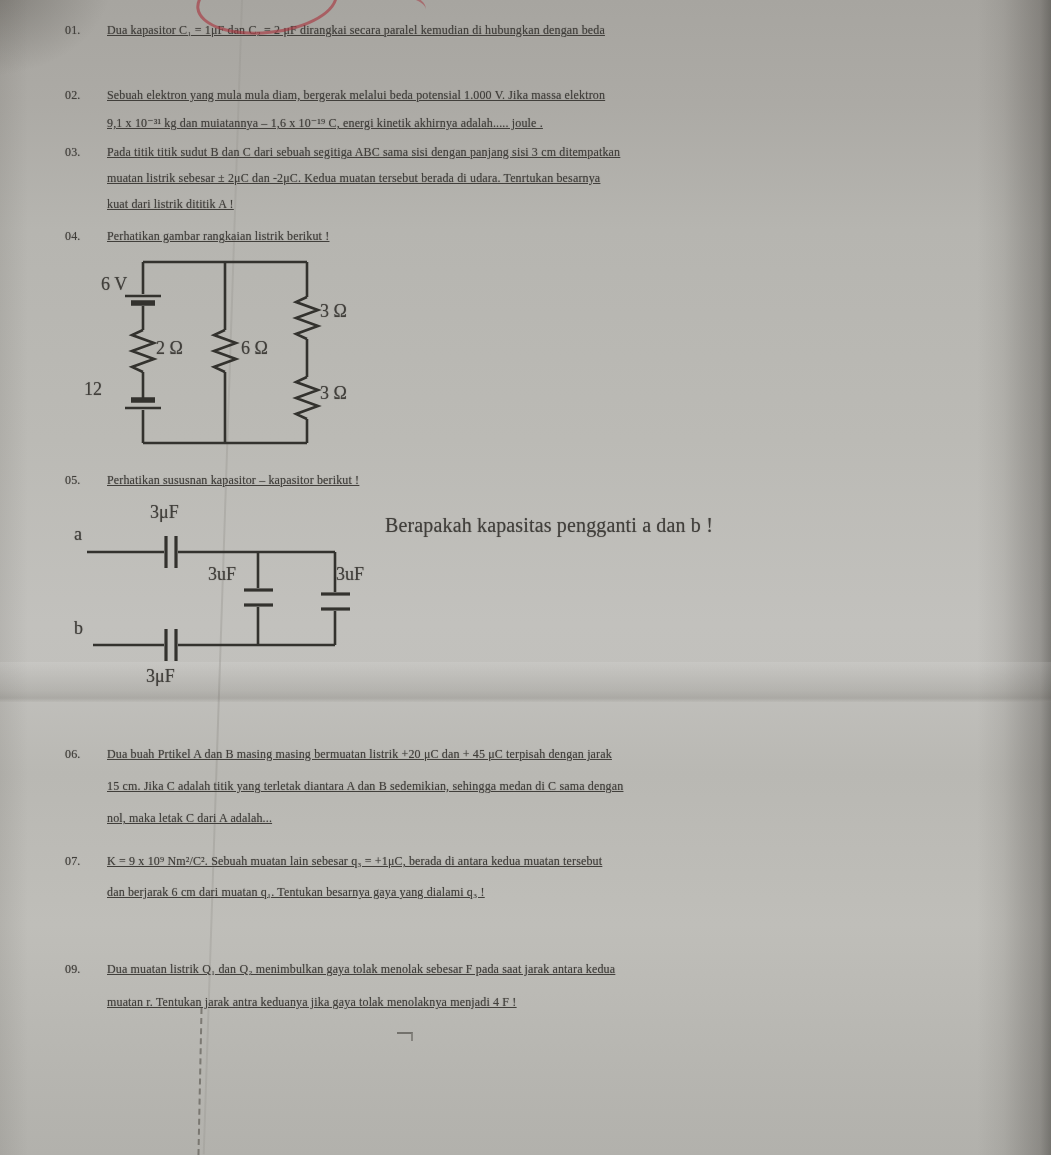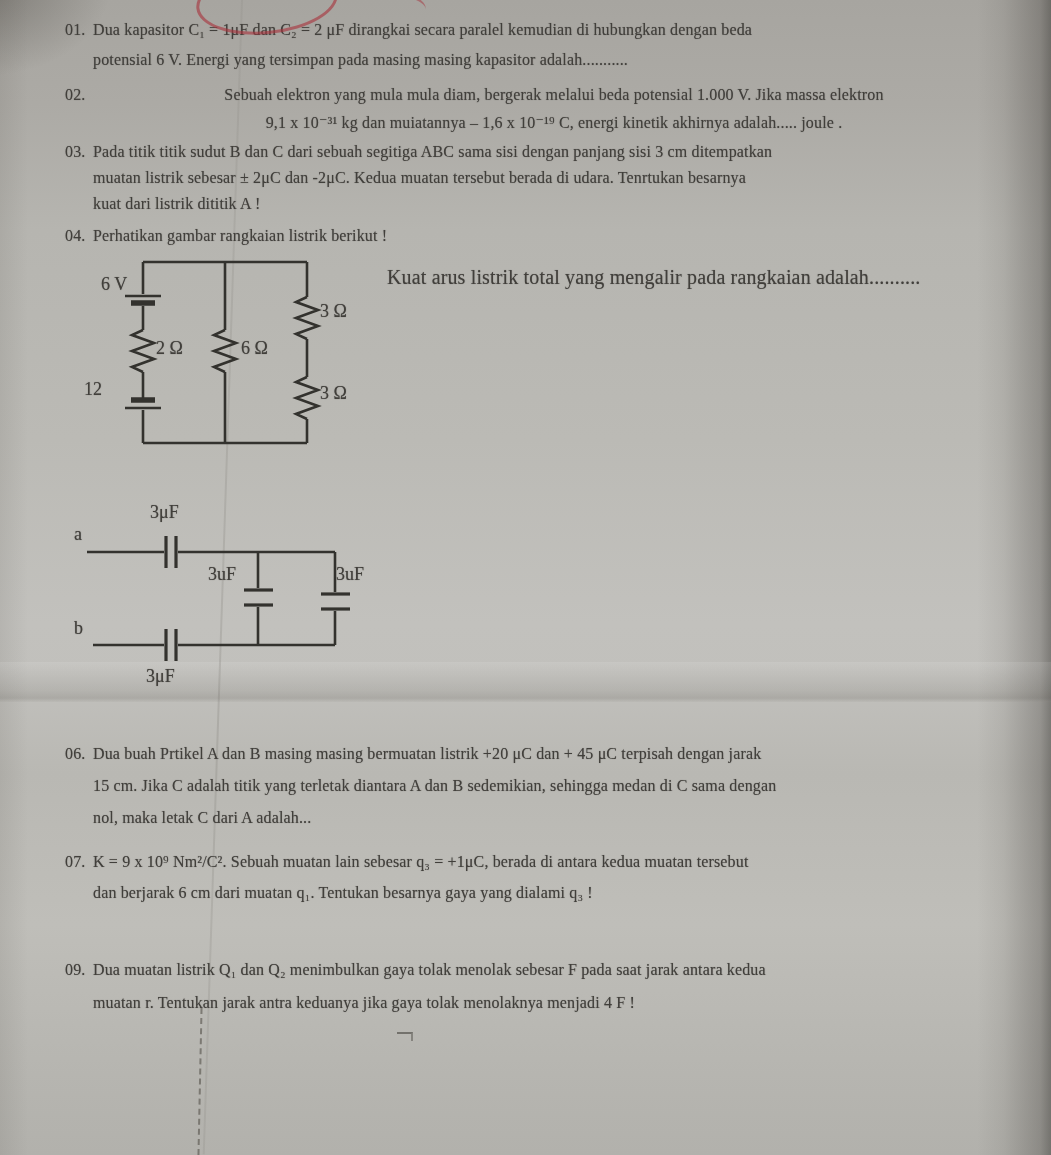--- a/index.html
+++ b/index.html
@@ -10,24 +10,24 @@
     overflow:hidden;
     font-family:"Liberation Serif","DejaVu Serif",serif;
     color:#413f3b;
     background:
       radial-gradient(180px 130px at -15px -15px, rgba(58,54,48,.38), transparent 70%),
       linear-gradient(90deg, rgba(90,86,80,.12) 0px, transparent 28px),
       linear-gradient(90deg, transparent 0%, transparent 93%, rgba(80,76,70,.10) 95.5%, rgba(52,48,44,.30) 99%, rgba(40,38,34,.45) 100%),
       linear-gradient(180deg,#a7a5a0 0%,#acaaa5 9%,#b6b5b0 20%,#bbbab5 38%,#c2c1bd 54%,#c1c0bc 59%,#b9b8b3 67%,#bfbeb9 80%,#b6b5b0 93%,#b2b1ac 100%);
   }
   .content{position:absolute;inset:0;filter:blur(.3px);}
-  .prob{position:absolute;left:65px;width:950px;font-size:16px;
+  .prob{position:absolute;left:65px;width:950px;font-size:12px;
         text-shadow:0 0 1px rgba(64,62,58,.55);letter-spacing:.15px;}
   .prob .num{position:absolute;left:0;top:0;}
-  .prob .line{margin-left:28px;white-space:nowrap;}
+  .prob .line{margin-left:42px;white-space:nowrap;text-decoration:underline;}
   .sidetext{position:absolute;font-size:20px;white-space:nowrap;
         text-shadow:0 0 1px rgba(64,62,58,.55);letter-spacing:.15px;}
   .dlabel{position:absolute;font-size:18px;white-space:nowrap;
         text-shadow:0 0 1px rgba(54,52,48,.6);}
   svg.diagram{position:absolute;overflow:visible;}
   svg.diagram path{stroke:#33322e;fill:none;stroke-width:2.6;stroke-linecap:butt;stroke-linejoin:miter;}
   svg.diagram path.plate-thick{stroke-width:5.5;}
   svg.diagram path.plate-cap{stroke-width:3.2;}
   
   .red-ellipse{position:absolute;left:196px;top:-32px;width:136px;height:60px;
@@ -54,41 +54,39 @@
 
   <div class="crease-h"></div>
   <div class="crease-v"></div>
   <div class="crease-v-dash"></div>
 
   <div class="content">
 
     <div class="prob" style="top:15px;line-height:30px;">
       <span class="num">01.</span>
       <div class="line">Dua kapasitor C₁ = 1μF dan C₂ = 2 μF dirangkai secara paralel kemudian di hubungkan dengan beda</div>
-      <div class="line">potensial 6 V. Energi yang tersimpan pada masing masing kapasitor adalah...........</div>
     </div>
 
-    <div class="prob" style="top:81px;line-height:28px;text-align:center;">
+    <div class="prob" style="top:81px;line-height:28px;">
       <span class="num">02.</span>
       <div class="line">Sebuah elektron yang mula mula diam, bergerak melalui beda potensial 1.000 V. Jika massa elektron</div>
       <div class="line">9,1 x 10⁻³¹ kg dan muiatannya – 1,6 x 10⁻¹⁹ C, energi kinetik akhirnya adalah..... joule .</div>
     </div>
 
     <div class="prob" style="top:139px;line-height:26px;">
       <span class="num">03.</span>
       <div class="line">Pada titik titik sudut B dan C dari sebuah segitiga ABC sama sisi dengan panjang sisi 3 cm ditempatkan</div>
       <div class="line">muatan listrik sebesar ± 2μC dan -2μC. Kedua muatan tersebut berada di udara. Tenrtukan besarnya</div>
       <div class="line">kuat dari listrik dititik A !</div>
     </div>
 
     <div class="prob" style="top:222px;line-height:28px;">
       <span class="num">04.</span>
       <div class="line">Perhatikan gambar rangkaian listrik berikut !</div>
     </div>
-    <div class="sidetext" style="left:387px;top:266px;">Kuat arus listrik total yang mengalir pada rangkaian adalah..........</div>
 
     <svg class="diagram" style="left:80px;top:252px;width:300px;height:200px;" viewBox="0 0 300 200">
       <path d="M63 10 H227"></path>
       <path d="M63 191 H227"></path>
 
       <path d="M63 10 V42"></path>
       <path d="M45 44 H81"></path>
       <path class="plate-thick" d="M51 51 H75"></path>
       <path d="M63 54 V78"></path>
       <path d="M63 78 L52 83 L74 91 L52 99 L74 107 L52 115 L63 120"></path>
@@ -107,20 +105,25 @@
       <path d="M227 125 L216 130 L238 138 L216 146 L238 154 L216 162 L227 167"></path>
       <path d="M227 167 V191"></path>
     </svg>
     <span class="dlabel" style="left:101px;top:274px;">6 V</span>
     <span class="dlabel" style="left:156px;top:338px;">2 Ω</span>
     <span class="dlabel" style="left:84px;top:379px;text-align:center;">12</span>
     <span class="dlabel" style="left:241px;top:338px;">6 Ω</span>
     <span class="dlabel" style="left:320px;top:301px;">3 Ω</span>
     <span class="dlabel" style="left:320px;top:383px;">3 Ω</span>
 
+    <div class="prob" style="top:466px;line-height:28px;">
+      <span class="num">05.</span>
+      <div class="line">Perhatikan sususnan kapasitor – kapasitor berikut !</div>
+    </div>
+    <div class="sidetext" style="left:385px;top:514px;">Berapakah kapasitas pengganti a dan b !</div>
 
     <svg class="diagram" style="left:60px;top:500px;width:340px;height:200px;" viewBox="0 0 340 200">
 
       <path d="M27 52 H104"></path>
       <path class="plate-cap" d="M106 36 V68"></path>
       <path class="plate-cap" d="M116 36 V68"></path>
       <path d="M118 52 H275"></path>
 
       <path d="M198 52 V88"></path>
       <path class="plate-cap" d="M184 90 H213"></path>

